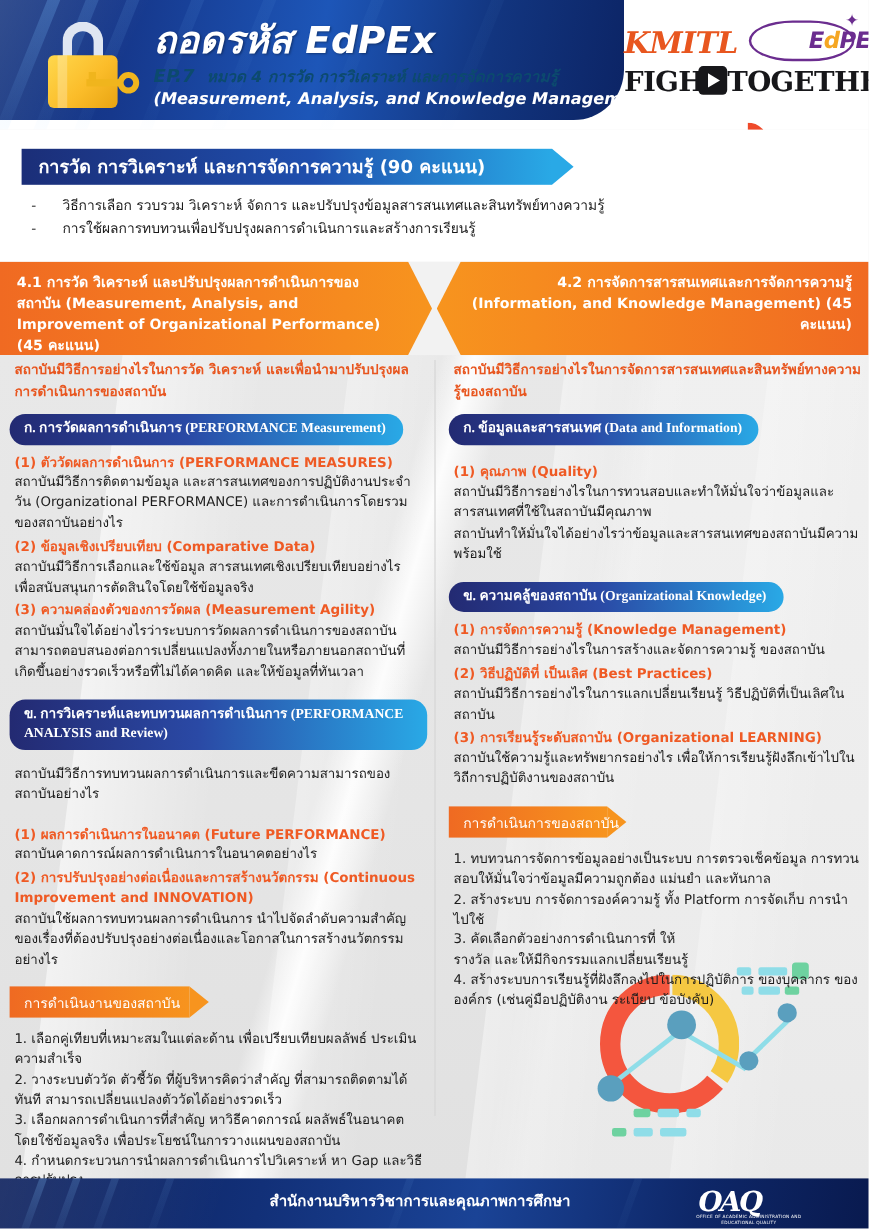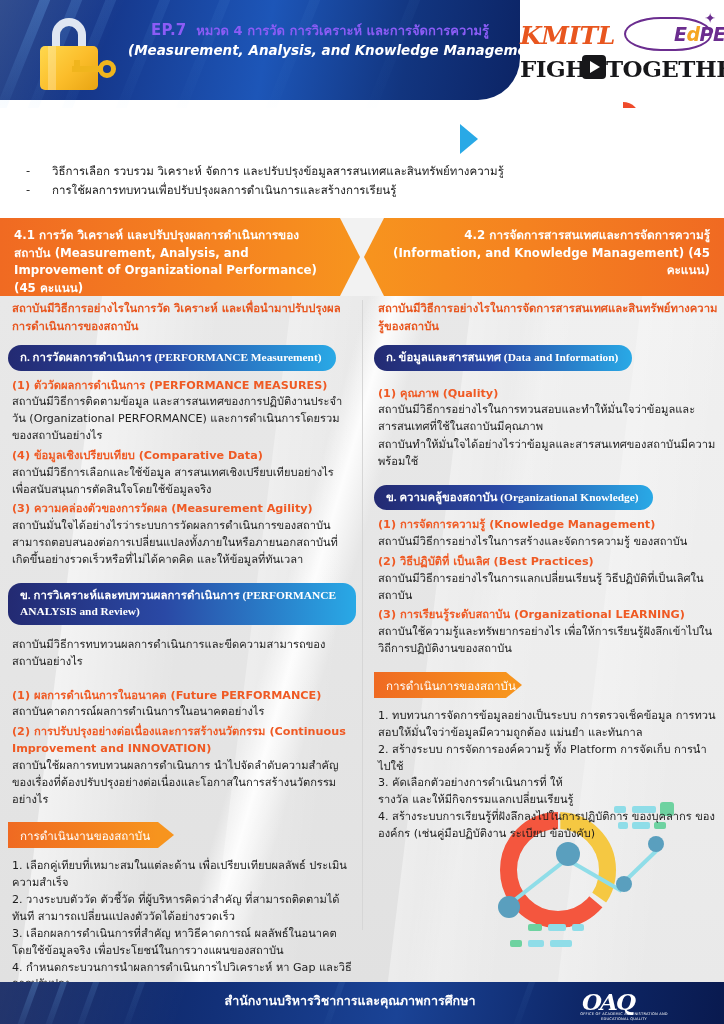--- a/index.html
+++ b/index.html
@@ -83,21 +83,21 @@
   }
   .hdr-title {
     position: absolute; left: 128px; top: 18px;
     color: #ffffff;
   }
   .hdr-title .t1 {
     font-size: 31px; font-weight: 800; font-style: italic;
     letter-spacing: 0.3px; line-height: 1.05;
     text-shadow: 1px 1px 2px rgba(0,0,0,0.35);
   }
-  .hdr-sub1 { margin-top: 2px; font-size: 14px; font-weight: 700; color: #8b5cf6; margin-left: 23px; }
+  .hdr-sub1 { margin-top: 2px; font-size: 14px; font-weight: 700; font-style: italic; color: #0c4a6e; }
   .hdr-sub1 .ep { font-size: 15px; font-weight: 800; letter-spacing: 0.2px; }
   .hdr-sub1 .th { font-weight: 600; font-size: 13px; }
   .hdr-sub2 { margin-top: 1px; font-size: 13.5px; font-weight: 700; font-style: italic; color: #fff; }
 
   
   .kmitl {
     position: absolute; left: 520px; top: 20px; width: 190px; height: 68px;
   }
   .kmitl-row1 { position: relative; height: 32px; }
   .kmitl-word {
@@ -365,20 +365,21 @@
       <div class="lock-shackle"></div>
       <div class="lock-body"></div>
       <div class="key">
         <div class="key-stem"></div>
         <div class="key-tooth"></div>
         <div class="key-ring"></div>
       </div>
     </div>
 
     <div class="hdr-title">
+      <div class="t1">ถอดรหัส EdPEx</div>
       <div class="hdr-sub1">
         <span class="ep">EP.7</span>
         &nbsp;<span class="th">หมวด 4 การวัด การวิเคราะห์ และการจัดการความรู้</span>
       </div>
       <div class="hdr-sub2">(Measurement, Analysis, and Knowledge Management)</div>
     </div>
 
     <div class="kmitl">
       <div class="kmitl-row1">
         <span class="kmitl-word">KMITL</span>
@@ -425,20 +426,23 @@
       <div class="teal-line" style="left:0; top:0; width:3px; height:44px;"></div>
       <div class="teal-line" style="left:0; bottom:0; width:54px; height:3px;"></div>
       <div style="position:absolute;left:5px;top:8px;width:46px;height:32px;background:#ef4a2a;
         clip-path:polygon(0 60%,20% 85%,44% 40%,70% 10%,100% 0,100% 100%,0 100%);"></div>
       <div style="position:absolute;left:5px;top:22px;width:46px;height:18px;background:#2196a6;
         clip-path:polygon(0 45%,22% 10%,46% 75%,72% 25%,100% 55%,100% 100%,0 100%);"></div>
     </div>
   </div>
 
   <div class="banner-zone">
+    <div class="banner">
+      <span class="banner-text">การวัด การวิเคราะห์ และการจัดการความรู้ (90 คะแนน)</span>
+    </div>
     <div class="banner-arrow"></div>
     <div class="bullets">
       <div class="b">
         <span class="dash">-</span>
         <span>วิธีการเลือก รวบรวม วิเคราะห์ จัดการ และปรับปรุงข้อมูลสารสนเทศและสินทรัพย์ทางความรู้</span>
       </div>
       <div class="b">
         <span class="dash">-</span>
         <span>การใช้ผลการทบทวนเพื่อปรับปรุงผลการดำเนินการและสร้างการเรียนรู้</span>
       </div>
@@ -486,21 +490,21 @@
     <div class="tick" style="left:80px;  top:140px; width:22px;"></div>
   </div>
 
   <div class="col col-left">
     <div class="intro">สถาบันมีวิธีการอย่างไรในการวัด วิเคราะห์ และเพื่อนำมาปรับปรุงผลการดำเนินการของสถาบัน</div>
 
     <div>
       <span class="pill">ก. การวัดผลการดำเนินการ (PERFORMANCE Measurement)</span>
       <div class="lead">(1) ตัววัดผลการดำเนินการ (PERFORMANCE MEASURES)</div>
       <div class="para">สถาบันมีวิธีการติดตามข้อมูล และสารสนเทศของการปฏิบัติงานประจำวัน (Organizational PERFORMANCE) และการดำเนินการโดยรวมของสถาบันอย่างไร</div>
-      <div class="lead">(4) ข้อมูลเชิงเปรียบเทียบ (Comparative Data)</div>
+      <div class="lead">(2) ข้อมูลเชิงเปรียบเทียบ (Comparative Data)</div>
       <div class="para">สถาบันมีวิธีการเลือกและใช้ข้อมูล สารสนเทศเชิงเปรียบเทียบอย่างไร เพื่อสนับสนุนการตัดสินใจโดยใช้ข้อมูลจริง</div>
       <div class="lead">(3) ความคล่องตัวของการวัดผล (Measurement Agility)</div>
       <div class="para">สถาบันมั่นใจได้อย่างไรว่าระบบการวัดผลการดำเนินการของสถาบันสามารถตอบสนองต่อการเปลี่ยนแปลงทั้งภายในหรือภายนอกสถาบันที่เกิดขึ้นอย่างรวดเร็วหรือที่ไม่ได้คาดคิด และให้ข้อมูลที่ทันเวลา</div>
     </div>
 
     <div class="gap-m"></div>
 
     <div>
       <span class="pill wide">ข. การวิเคราะห์และทบทวนผลการดำเนินการ (PERFORMANCE ANALYSIS and Review)</span>
       <div class="gap-s"></div>

